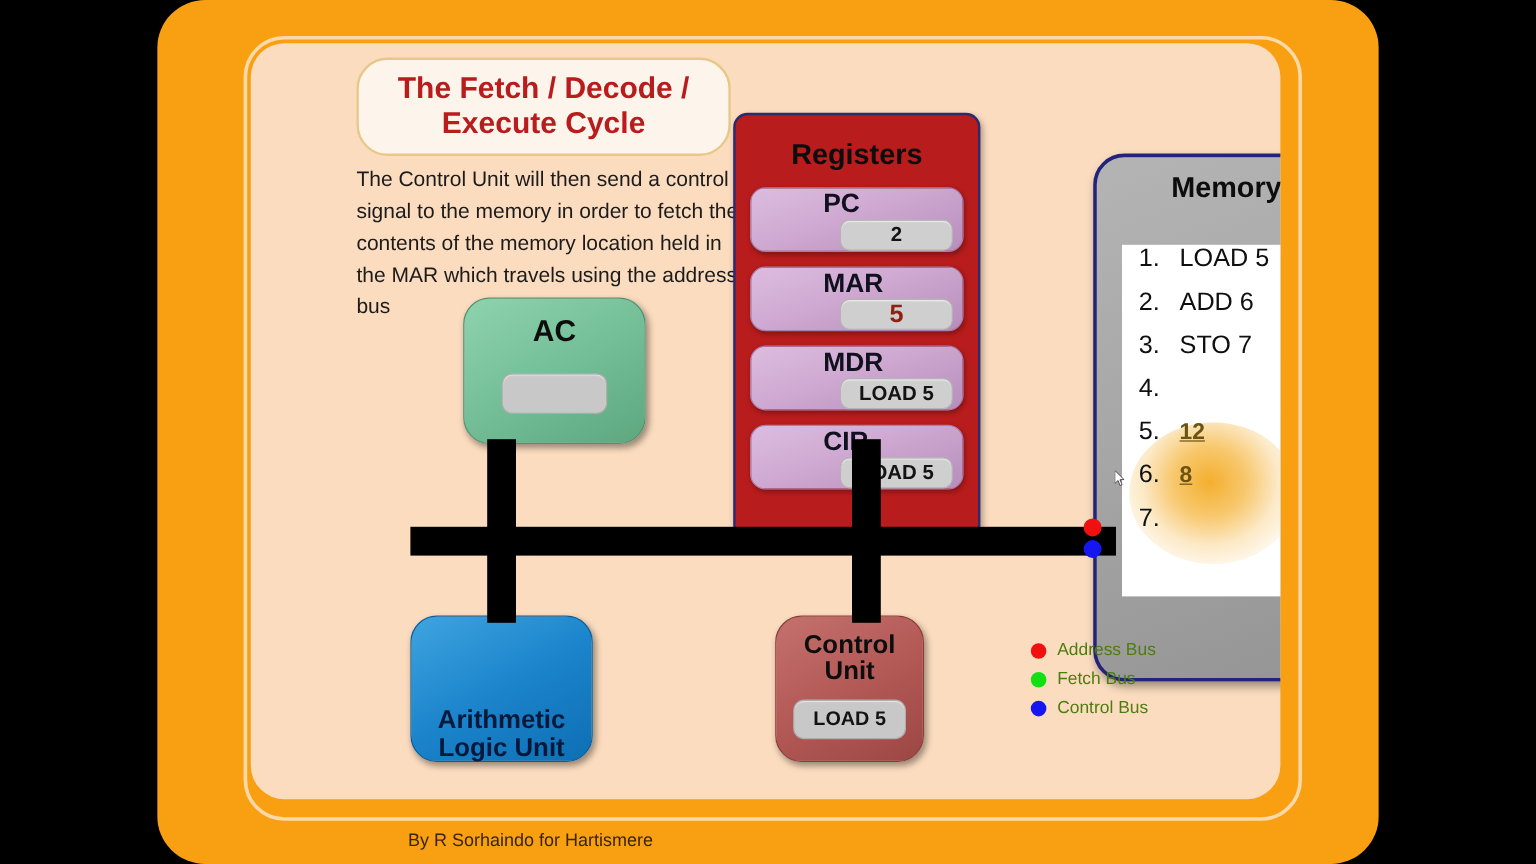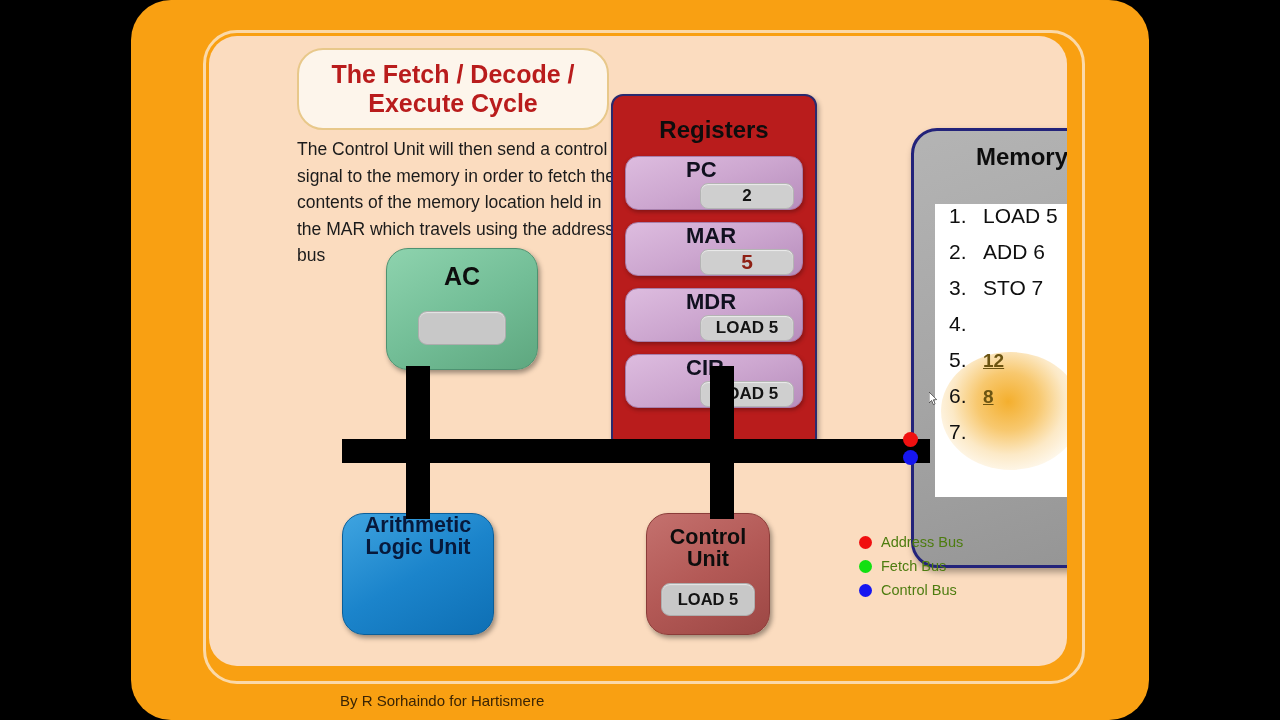--- a/index.html
+++ b/index.html
@@ -134,21 +134,21 @@
   }
   #ac-label { font-size: 25px; margin-top: 14px; }
   #ac-value { width: 86px; height: 32px; margin-top: 22px; font-size: 16px; }
 
   
   #alu-unit {
     left: 133px; top: 477px; width: 152px; height: 122px;
     background: linear-gradient(150deg, #3FA4E0 0%, #1B84CB 50%, #0E6FB4 100%);
     border: 1px solid #0A5E99;
     border-radius: 22px;
-    justify-content: flex-start;
+    justify-content: flex-end;
   }
   #alu-label { font-size: 21.5px; color: #07193B; }
 
   
   #cu-unit {
     left: 437px; top: 477px; width: 124px; height: 122px;
     background: linear-gradient(150deg, #C4716E 0%, #B35956 50%, #9C4744 100%);
     border: 1px solid #8B3C39;
     border-radius: 22px;
   }

